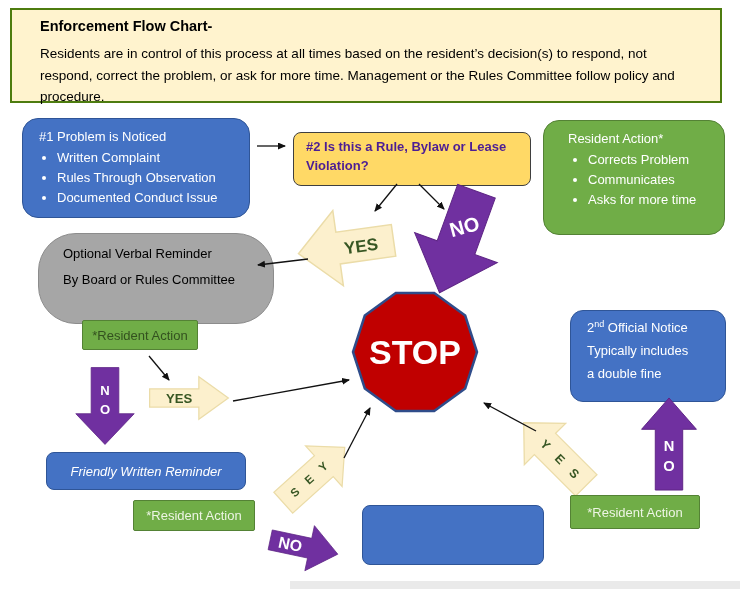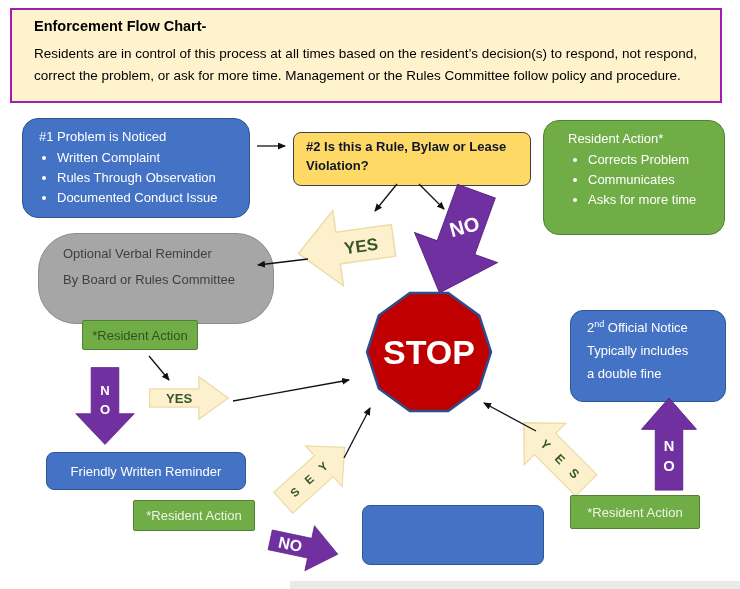--- a/index.html
+++ b/index.html
@@ -4,42 +4,42 @@
 <style>
   html,body{margin:0;padding:0;background:#fff;}
   #canvas{
     position:relative;width:740px;height:589px;background:#fff;overflow:hidden;
     font-family:"Liberation Sans",sans-serif;color:#000;
   }
   .abs{position:absolute;}
   
   .header-box{
     left:10px;top:8px;width:712px;height:95px;background:#FFF3CE;
-    border:2px solid #a21caf;box-sizing:border-box;padding:8px 22px;
+    border:2px solid #4d7c0f;box-sizing:border-box;padding:8px 28px;
   }
   .header-box h1{margin:0 0 9px 0;font-size:14.5px;font-weight:bold;}
   .header-box p{margin:0;font-size:13.5px;line-height:1.6;}
   
   .node{box-sizing:border-box;font-size:13px;}
   .blue{background:#4472C4;border:1.5px solid #2F5597;color:#fff;}
   .green{background:#70AD47;border:1.5px solid #548235;color:#fff;}
   .round16{border-radius:16px;}
-  .round8{border-radius:8px;}
+  .round8{border-radius:8px;font-style:italic;}
   .round6{border-radius:2px;}
   .node .ttl{padding:10px 0 2px 16px;font-size:13px;}
   .node ul{margin:4px 0 0 0;padding-left:34px;list-style:disc;}
   .node ul li{margin-bottom:5px;font-size:13px;}
   .yellow-box{
     left:293px;top:132px;width:214px;height:47px;background:#FFD966;
-    border:1.7px solid #3F3F3F;border-radius:8px;color:#0f172a;font-weight:bold;
+    border:1.7px solid #3F3F3F;border-radius:8px;color:#4c1d95;font-weight:bold;
     font-size:13px;padding:5px 10px 0 12px;line-height:1.45;
   }
   .gray-box{
     left:38px;top:233px;width:210px;height:76px;background:#A6A6A6;border:1px solid #8C8C8C;
-    border-radius:38px;color:#404040;font-size:13px;padding:13px 0 0 24px;line-height:1.0;
+    border-radius:38px;color:#000000;font-size:13px;padding:13px 0 0 24px;line-height:1.0;
   }
   .gray-box .ln{margin-bottom:13px;}
   .small-green{display:flex;align-items:center;justify-content:center;text-align:center;}
   .txt-darkgreen{color:#33511F;}
   .txt-lightgreen{color:#EDF5E4;}
   .center-box{display:flex;align-items:center;justify-content:center;text-align:center;}
   .notice{padding:9px 0 0 16px;line-height:1.0;}
   .notice .ln{margin-bottom:10px;font-size:13px;}
   sup{font-size:9px;}
   
@@ -91,21 +91,21 @@
     </svg>
   </div>
 
   <div class="abs" style="left:410px;top:186px;width:96px;height:112px;transform:rotate(20deg);">
     <svg width="96" height="112" viewBox="0 0 96 112">
       <polygon points="48,110 4,62 28,62 28,2 68,2 68,62 92,62" fill="#7030A0" stroke="#5E2585" stroke-width="1"></polygon>
       <text x="34" y="47" font-size="20" font-weight="bold" fill="#fff" transform="rotate(-35 48 40)">NO</text>
     </svg>
   </div>
 
-  <div class="abs" style="left:364px;top:287px;width:130px;height:130px;">
+  <div class="abs" style="left:350px;top:287px;width:130px;height:130px;">
     <svg width="130" height="130" viewBox="0 0 130 130">
       <polygon points="84.2,6 45.8,6 14.8,28.5 3,65 14.8,101.5 45.8,124 84.2,124 115.2,101.5 127,65 115.2,28.5" fill="#C00000" stroke="#2F4C8A" stroke-width="2.5"></polygon>
       <text x="65" y="77" font-size="34" font-weight="bold" fill="#fff" text-anchor="middle">STOP</text>
     </svg>
   </div>
 
   <div class="abs node green round6 small-green txt-darkgreen" style="left:82px;top:320px;width:116px;height:30px;">
     <span>*Resident Action</span>
   </div>
 

